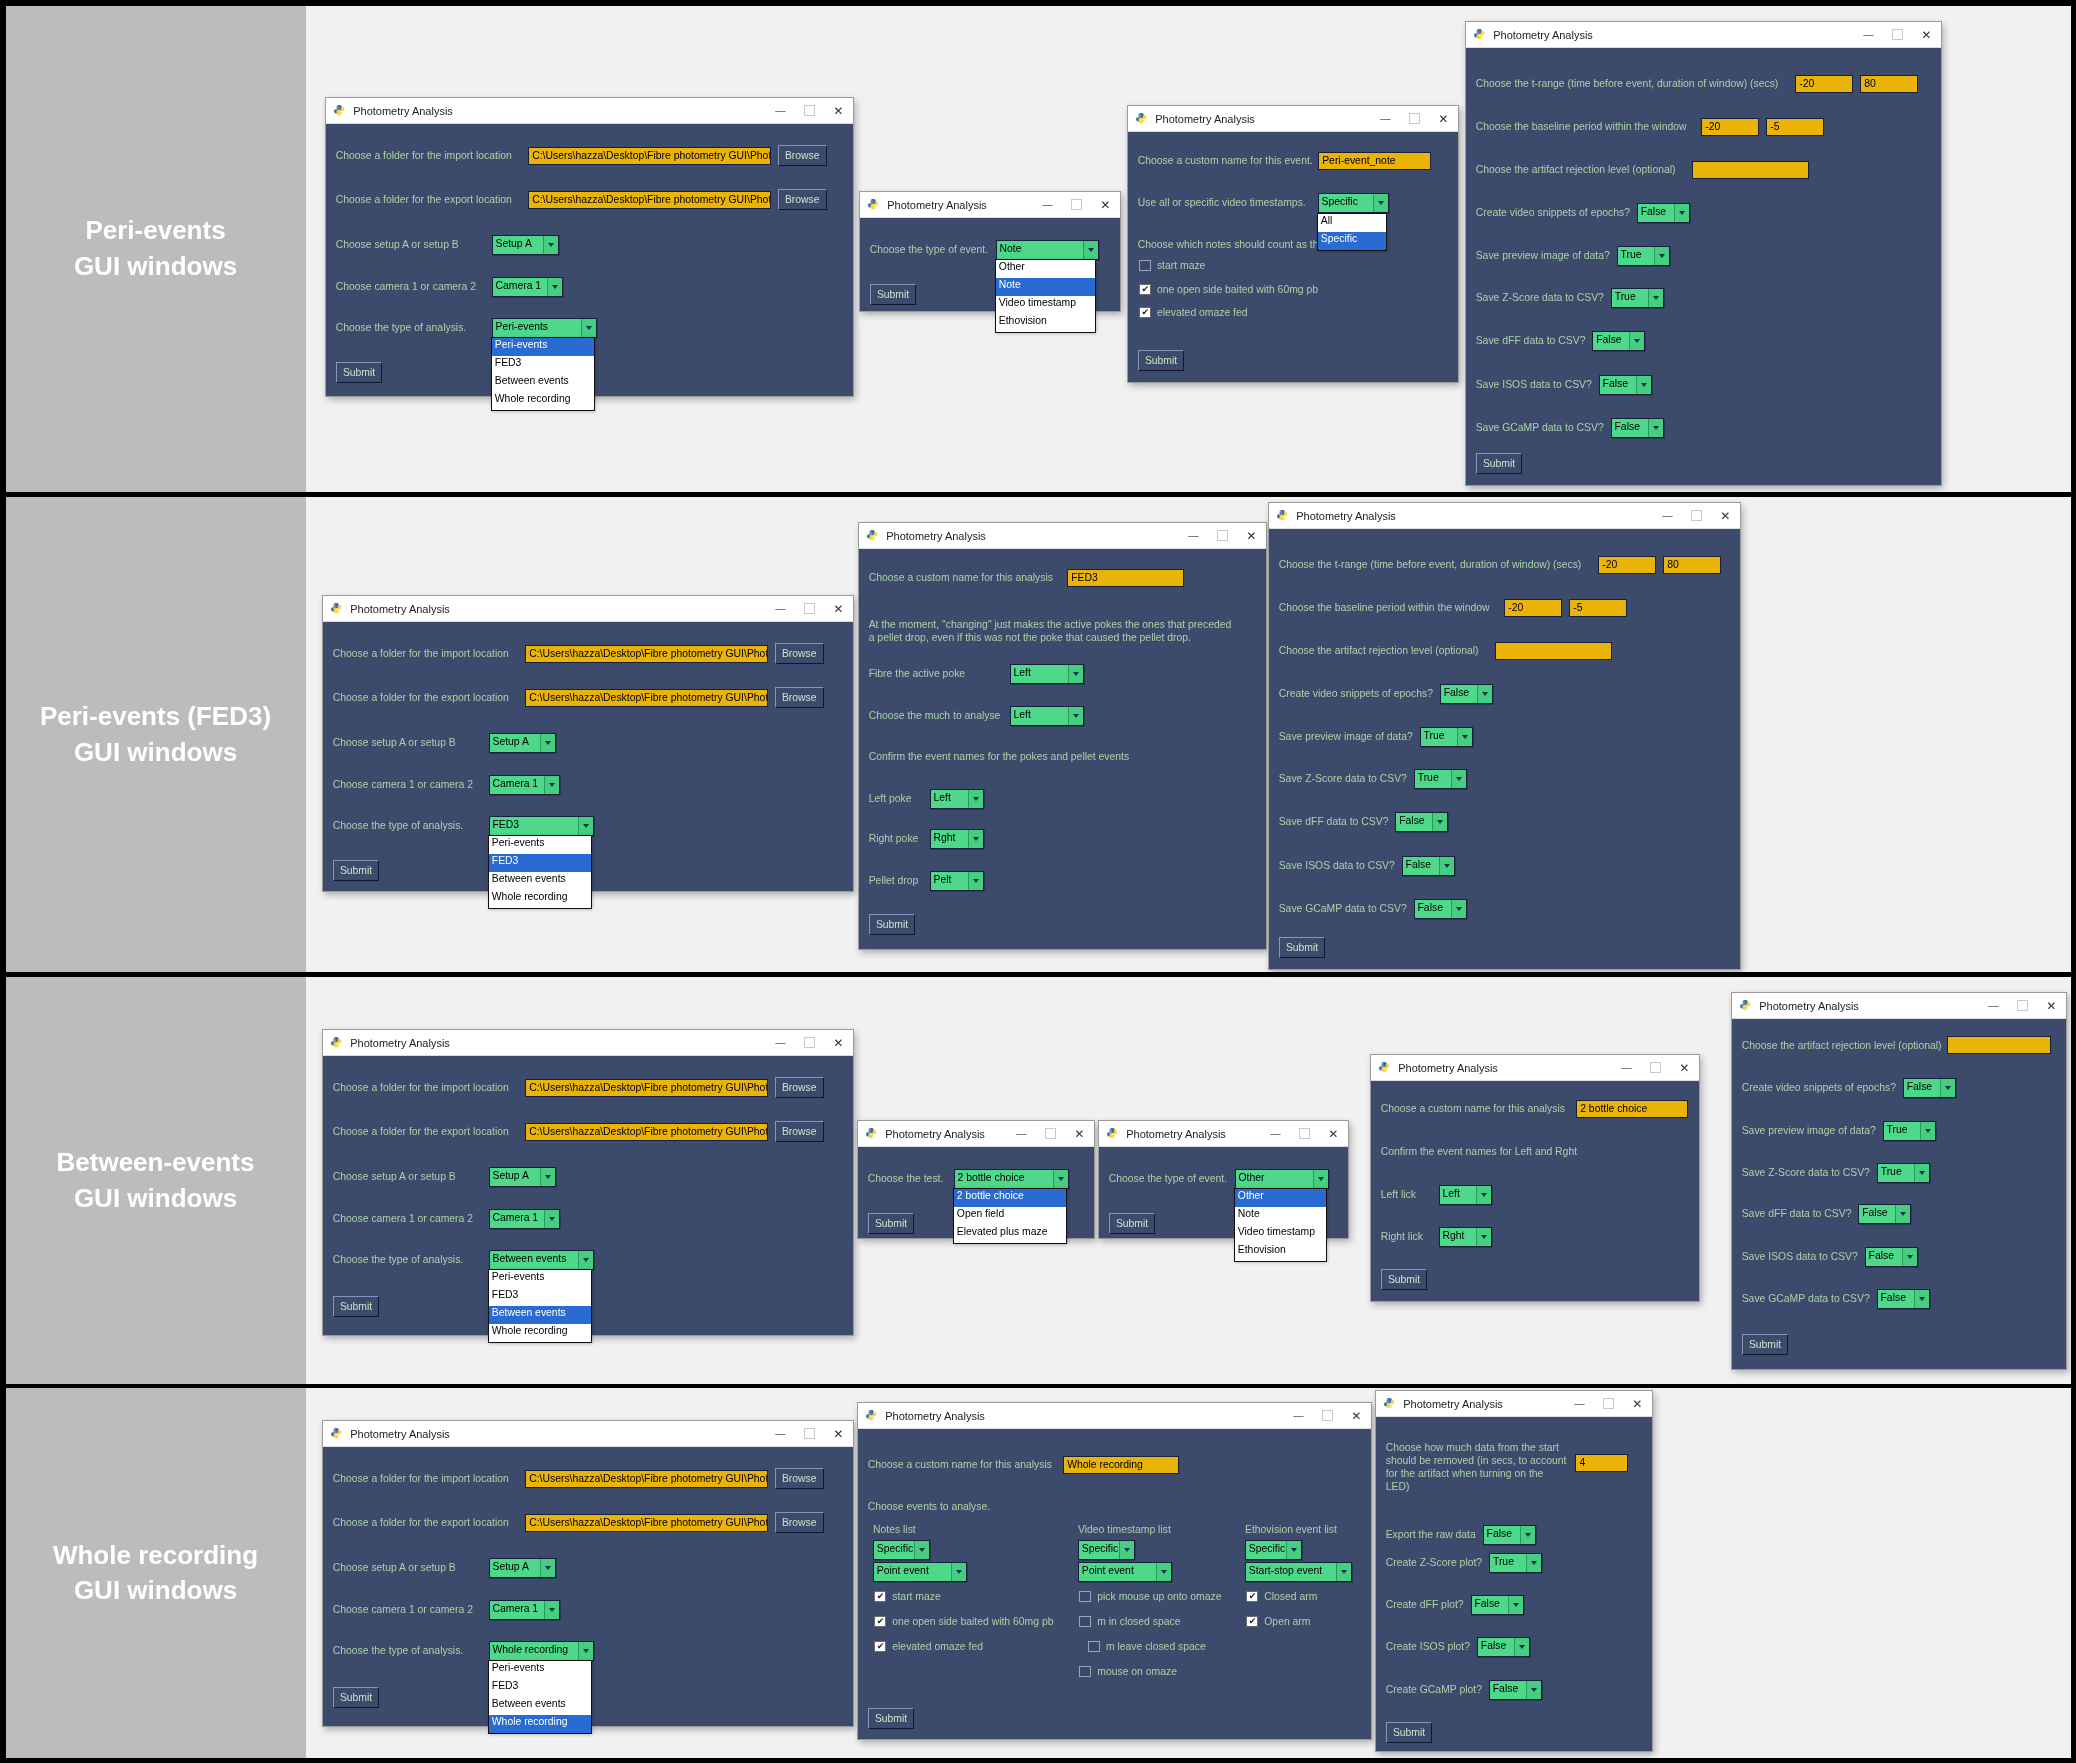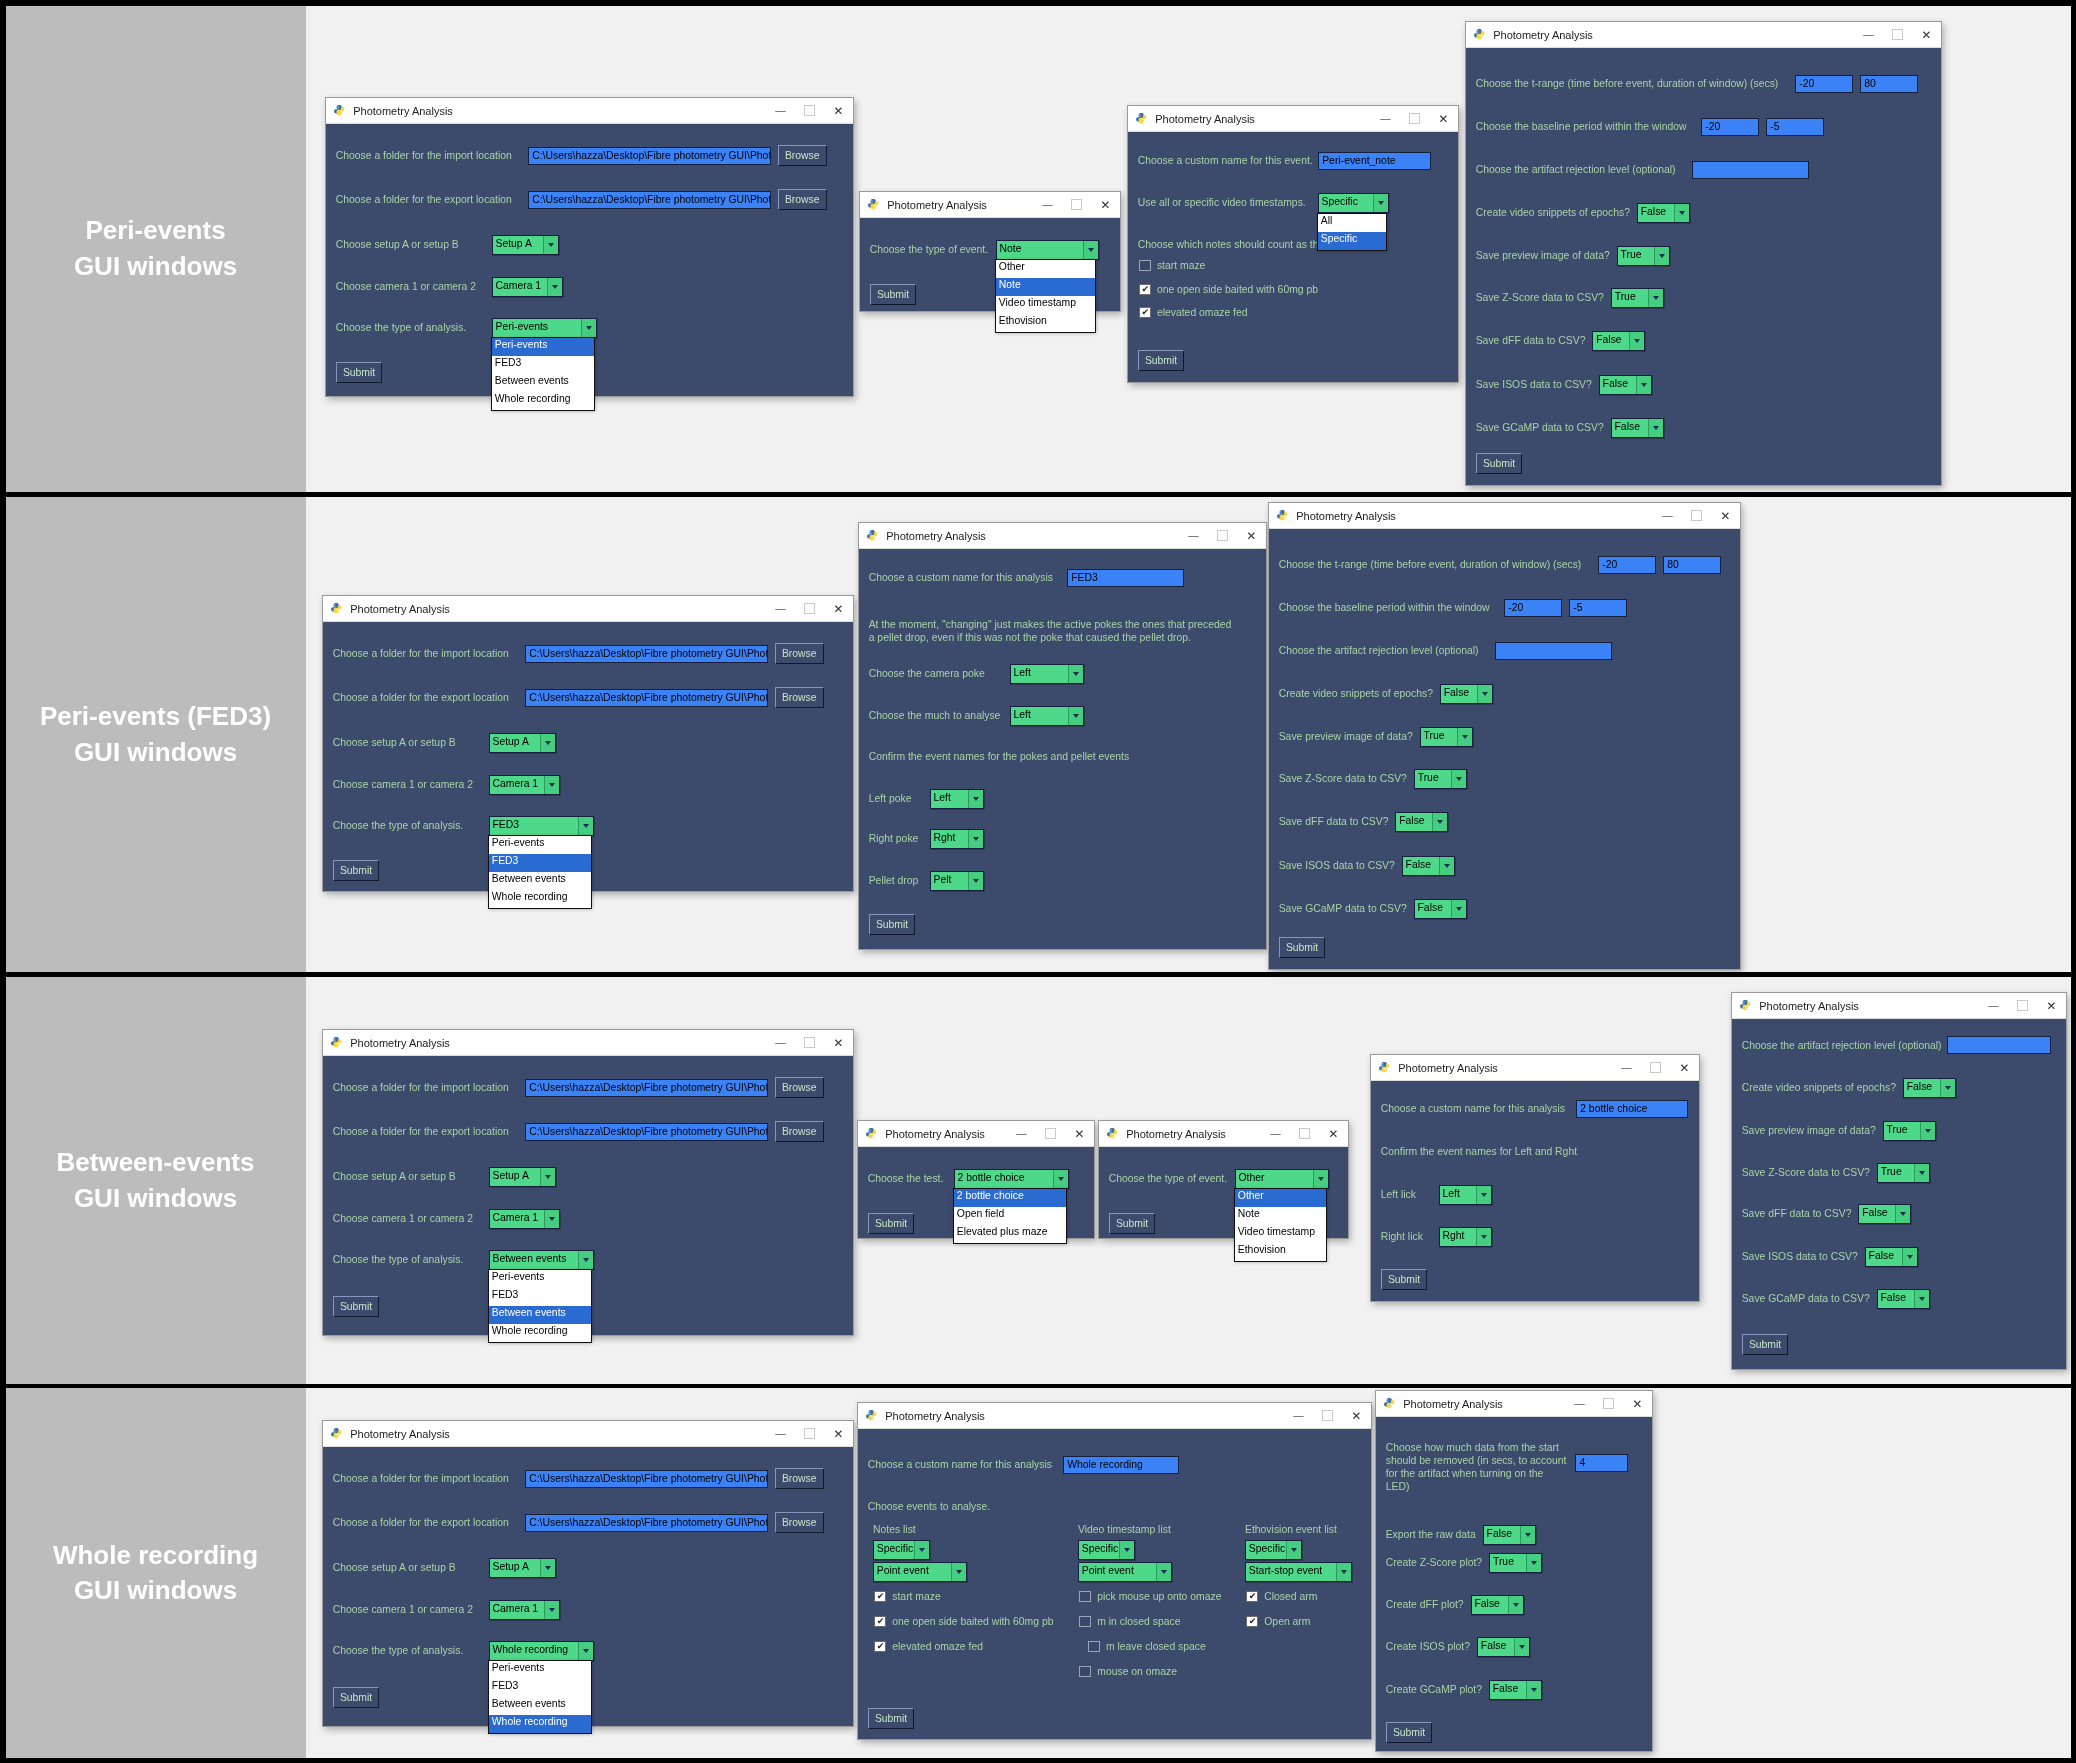--- a/index.html
+++ b/index.html
@@ -13,21 +13,21 @@
   .tbt{font-size:11px;color:#1c1c1c;margin-left:6.2px;white-space:nowrap;overflow:hidden;}
   .tbbs{margin-left:auto;display:flex;height:100%;}
   .tbb{width:29px;height:100%;display:flex;align-items:center;justify-content:center;font-size:10.4px;color:#555;}
   .tbb.close{color:#333;font-size:11.7px;}
   .maxsq{width:8.3px;height:8.3px;border:0.7px solid #c9c9c9;display:inline-block;}
   .bd{position:absolute;left:0;right:0;top:26px;bottom:0;}
   
   .row{position:absolute;left:9.7px;right:4.1px;height:19.3px;display:flex;align-items:center;gap:7px;}
   .lbl{color:#a9d4a6;font-size:10.4px;white-space:nowrap;flex:none;}
   .wrap{white-space:normal;line-height:13px;}
-  .field{box-sizing:border-box;background:#3b82f6;border:0.7px solid #16203d;height:18px;line-height:16.6px;font-size:10.4px;color:#000;padding:0 3.5px;white-space:nowrap;overflow:hidden;flex:none;}
+  .field{box-sizing:border-box;background:#eab308;border:0.7px solid #16203d;height:18px;line-height:16.6px;font-size:10.4px;color:#000;padding:0 3.5px;white-space:nowrap;overflow:hidden;flex:none;}
   .dd{display:inline-flex;height:18px;border:0.7px solid #16203d;flex:none;box-shadow:0.7px 0.7px 0 rgba(0,0,0,.35);}
   .ddv{box-sizing:border-box;background:#4ed98a;color:#000;font-size:10.4px;line-height:16.6px;padding:0 2.8px;white-space:nowrap;overflow:hidden;}
   .dda{width:14px;background:#45cd80;border-left:0.7px solid #2a9a61;display:flex;align-items:center;justify-content:center;}
   .dda::after{content:"";border:3.5px solid transparent;border-top:4.1px solid #14324f;margin-top:4.1px;}
   .list{position:absolute;background:#fff;border:0.7px solid #101010;z-index:6;box-shadow:1.4px 1.4px 3.5px rgba(0,0,0,.3);}
   .li{height:18px;line-height:13px;font-size:10.4px;color:#000;padding:0 2.8px;white-space:nowrap;}
   .li.sel{background:#2a6bd2;color:#fff;}
   .btn{box-sizing:border-box;height:21px;padding:0 6.2px;background:#3c4a6c;color:#c8e6c8;font-size:10.4px;display:inline-flex;align-items:center;flex:none;border-top:1.4px solid #8595bb;border-left:1.4px solid #8595bb;border-bottom:1.4px solid #10182e;border-right:1.4px solid #10182e;}
   .submit{position:absolute;left:9.7px;}
   .cb{width:11.7px;height:11.7px;box-sizing:border-box;background:#394768;border:0.7px solid #9aa3b8;flex:none;position:relative;}
@@ -368,21 +368,21 @@
     </div>
     <div class="bd">
       <div class="row" style="top:19.3px">
           <span class="lbl" style="width:191px">Choose a custom name for this analysis</span>
           <span class="field" style="width:117px">FED3</span>
         </div>
       <div class="row" style="top:68px;height:28px">
           <span class="lbl wrap"><span>At the moment, "changing" just makes the active pokes the ones that preceded</span><br><span>a pellet drop, even if this was not the poke that caused the pellet drop.</span></span>
         </div>
       <div class="row" style="top:115px">
-          <span class="lbl" style="width:134px">Choose the camera poke</span>
+          <span class="lbl" style="width:134px">Fibre the active poke</span>
           <span class="dd">
             <span class="ddv" style="width:57px">Left</span>
             <span class="dda"></span>
           </span>
         </div>
       <div class="row" style="top:157px">
           <span class="lbl" style="width:134px">Choose the much to analyse</span>
           <span class="dd">
             <span class="ddv" style="width:57px">Left</span>
             <span class="dda"></span>

